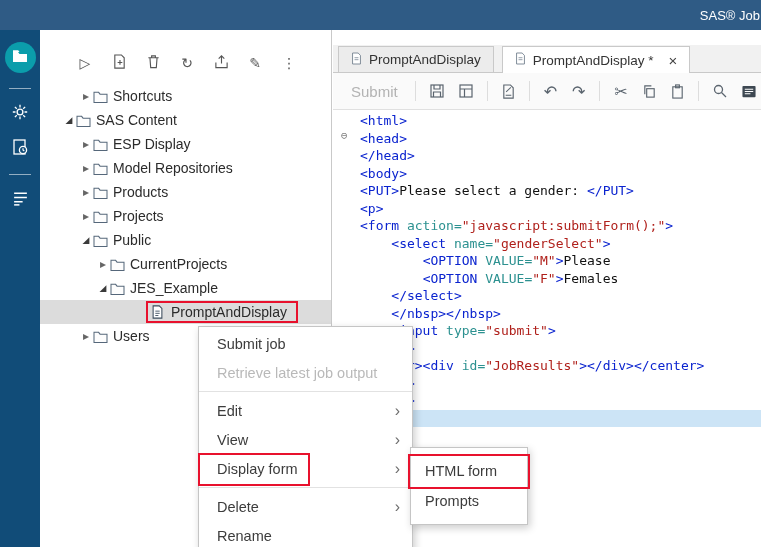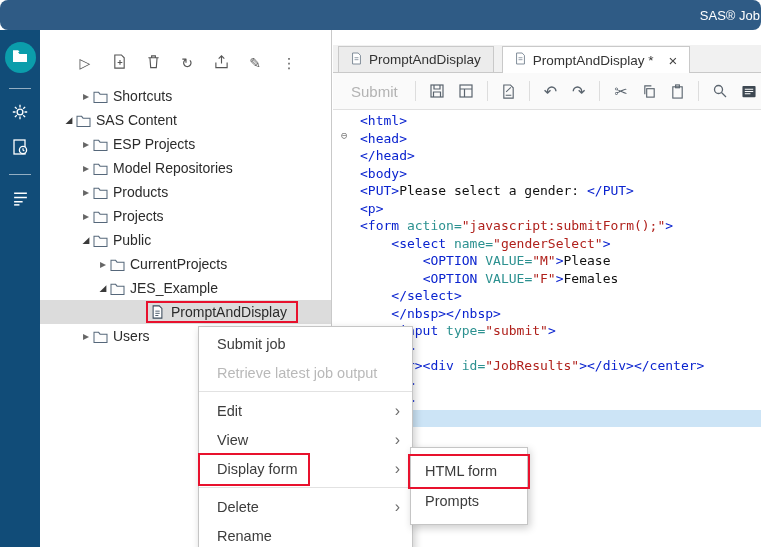--- a/index.html
+++ b/index.html
@@ -2,21 +2,21 @@
 <html><head>
 <meta charset="utf-8">
 <style>
   html,body{margin:0;padding:0;background:#fff;}
   .stage{position:relative;width:761px;height:547px;overflow:hidden;
          font-family:"Liberation Sans",sans-serif;background:#fff;}
 
   
   .tophdr{position:absolute;left:0;top:0;width:761px;height:30px;background:#2f5b85;
           color:#fff;font-size:13px;display:flex;align-items:center;justify-content:flex-end;
-          padding-right:1px;box-sizing:border-box;border-radius:8px;}
+          padding-right:1px;box-sizing:border-box;}
 
   
   .rail{position:absolute;left:0;top:30px;width:40px;height:517px;background:#114c78;
         display:flex;flex-direction:column;align-items:center;padding-top:12px;gap:15px;box-sizing:border-box;}
   .railcircle{width:31px;height:31px;border-radius:50%;background:#0b9dab;display:flex;
               align-items:center;justify-content:center;}
   .raildiv{width:22px;height:1px;background:rgba(255,255,255,.55);}
   .railicon{width:20px;height:20px;display:flex;align-items:center;justify-content:center;}
 
   
@@ -184,21 +184,21 @@
       <span class="tlabel">SAS Content</span>
     </div>
 
     <div class="trow" style="padding-left:39px">
       <span class="tw chev-c">▸</span>
       <span class="ticon">
           <svg width="15" height="13" viewBox="0 0 16 14">
             <path d="M1 2.5h5l1.5 2H15v9H1z" fill="#fdfdfd" stroke="#55677a" stroke-width="1.1"></path>
           </svg>
         </span>
-      <span class="tlabel">ESP Projects</span>
+      <span class="tlabel">ESP Display</span>
     </div>
 
     <div class="trow" style="padding-left:39px">
       <span class="tw chev-c">▸</span>
       <span class="ticon">
           <svg width="15" height="13" viewBox="0 0 16 14">
             <path d="M1 2.5h5l1.5 2H15v9H1z" fill="#fdfdfd" stroke="#55677a" stroke-width="1.1"></path>
           </svg>
         </span>
       <span class="tlabel">Model Repositories</span>

